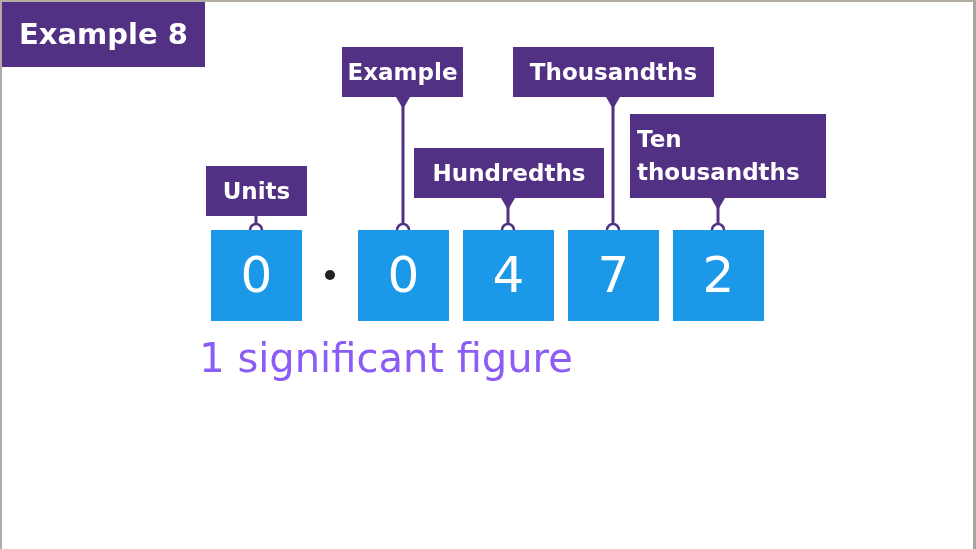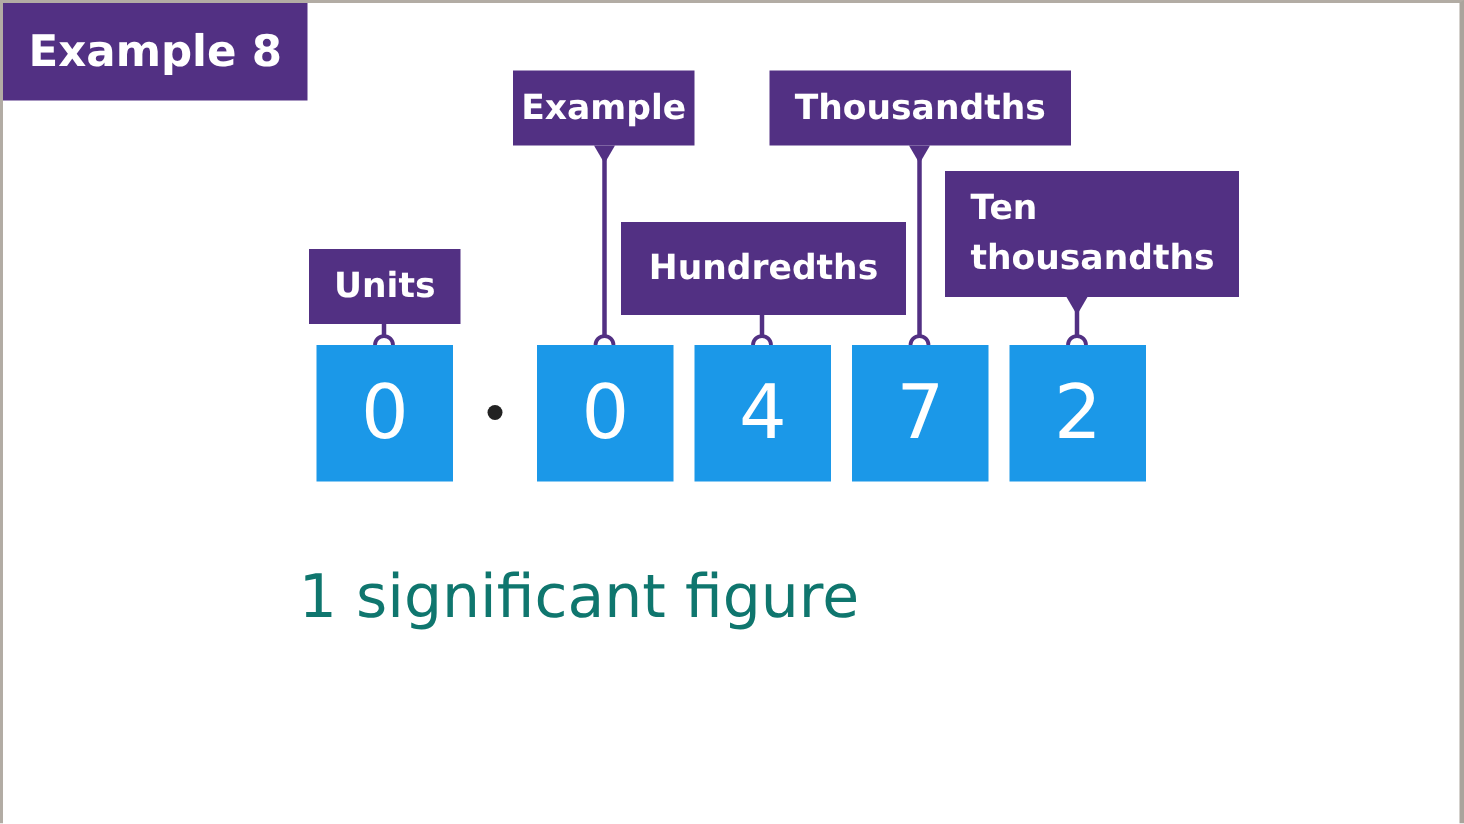--- a/index.html
+++ b/index.html
@@ -4,25 +4,25 @@
 <style>
   html, body { margin:0; padding:0; }
   body { width:976px; height:549px; position:relative; background:#ffffff; overflow:hidden;
          font-family:"DejaVu Sans", sans-serif; }
   .frame { position:absolute; left:0; top:0; width:976px; height:549px; box-sizing:border-box;
            border-top:2px solid #b2aca4; border-left:2px solid #b2aca4; border-right:3px solid #aaa49c; }
   .example { position:absolute; left:2px; top:2px; width:203px; height:65px; background:#523083;
              color:#fff; font-weight:bold; font-size:29px; line-height:65px; text-align:center; }
   .label { position:absolute; background:#523083; color:#fff; font-weight:bold; font-size:23px;
            display:flex; align-items:center; justify-content:center; text-align:center; line-height:33px; box-sizing:border-box; }
-  .label.left { justify-content:flex-start; padding-left:17px; text-align:left; }
+  .label.left { justify-content:flex-start; padding-left:7px; text-align:left; }
   .digit { position:absolute; top:230px; width:91px; height:91px; background:#1b98e8; color:#fff;
            font-size:50px; line-height:91px; text-align:center; font-family:"DejaVu Sans", sans-serif; }
   .dot { position:absolute; left:325px; top:270px; width:10px; height:10px; border-radius:50%; background:#222; }
-  .caption { position:absolute; left:0; width:772px; top:375px; text-align:center; font-size:40px; color:#0f766e; }
+  .caption { position:absolute; left:0; width:772px; top:335px; text-align:center; font-size:40px; color:#8b5cf6; }
   svg.connectors { position:absolute; left:0; top:0; }
 </style>
 </head>
 <body>
 
 <div class="frame"></div>
 
 <div class="example">Example 8</div>
 
 <svg class="connectors" width="976" height="549">
@@ -47,21 +47,21 @@
     <circle cx="256" cy="230" r="6"></circle>
     <circle cx="403" cy="230" r="6"></circle>
     <circle cx="508" cy="230" r="6"></circle>
     <circle cx="613" cy="230" r="6"></circle>
     <circle cx="718" cy="230" r="6"></circle>
   </g>
 </svg>
 
 <div class="label" style="left:206px;top:148px;width:101px;height:50px;margin-top:18px;">Units</div>
 <div class="label" style="left:342px;top:47px;width:121px;height:50px;">Example</div>
-<div class="label" style="left:414px;top:148px;width:190px;height:62px;">Hundredths</div>
+<div class="label" style="left:414px;top:148px;width:190px;height:50px;">Hundredths</div>
 <div class="label" style="left:513px;top:47px;width:201px;height:50px;">Thousandths</div>
 <div class="label left" style="left:630px;top:114px;width:196px;height:84px;flex-direction:column;align-items:flex-start;justify-content:center;">
   <span>Ten</span>
   <span>thousandths</span>
 </div>
 
 <div class="digit" style="left:211px;">0</div>
 <div class="dot"></div>
 <div class="digit" style="left:358px;">0</div>
 <div class="digit" style="left:463px;">4</div>

